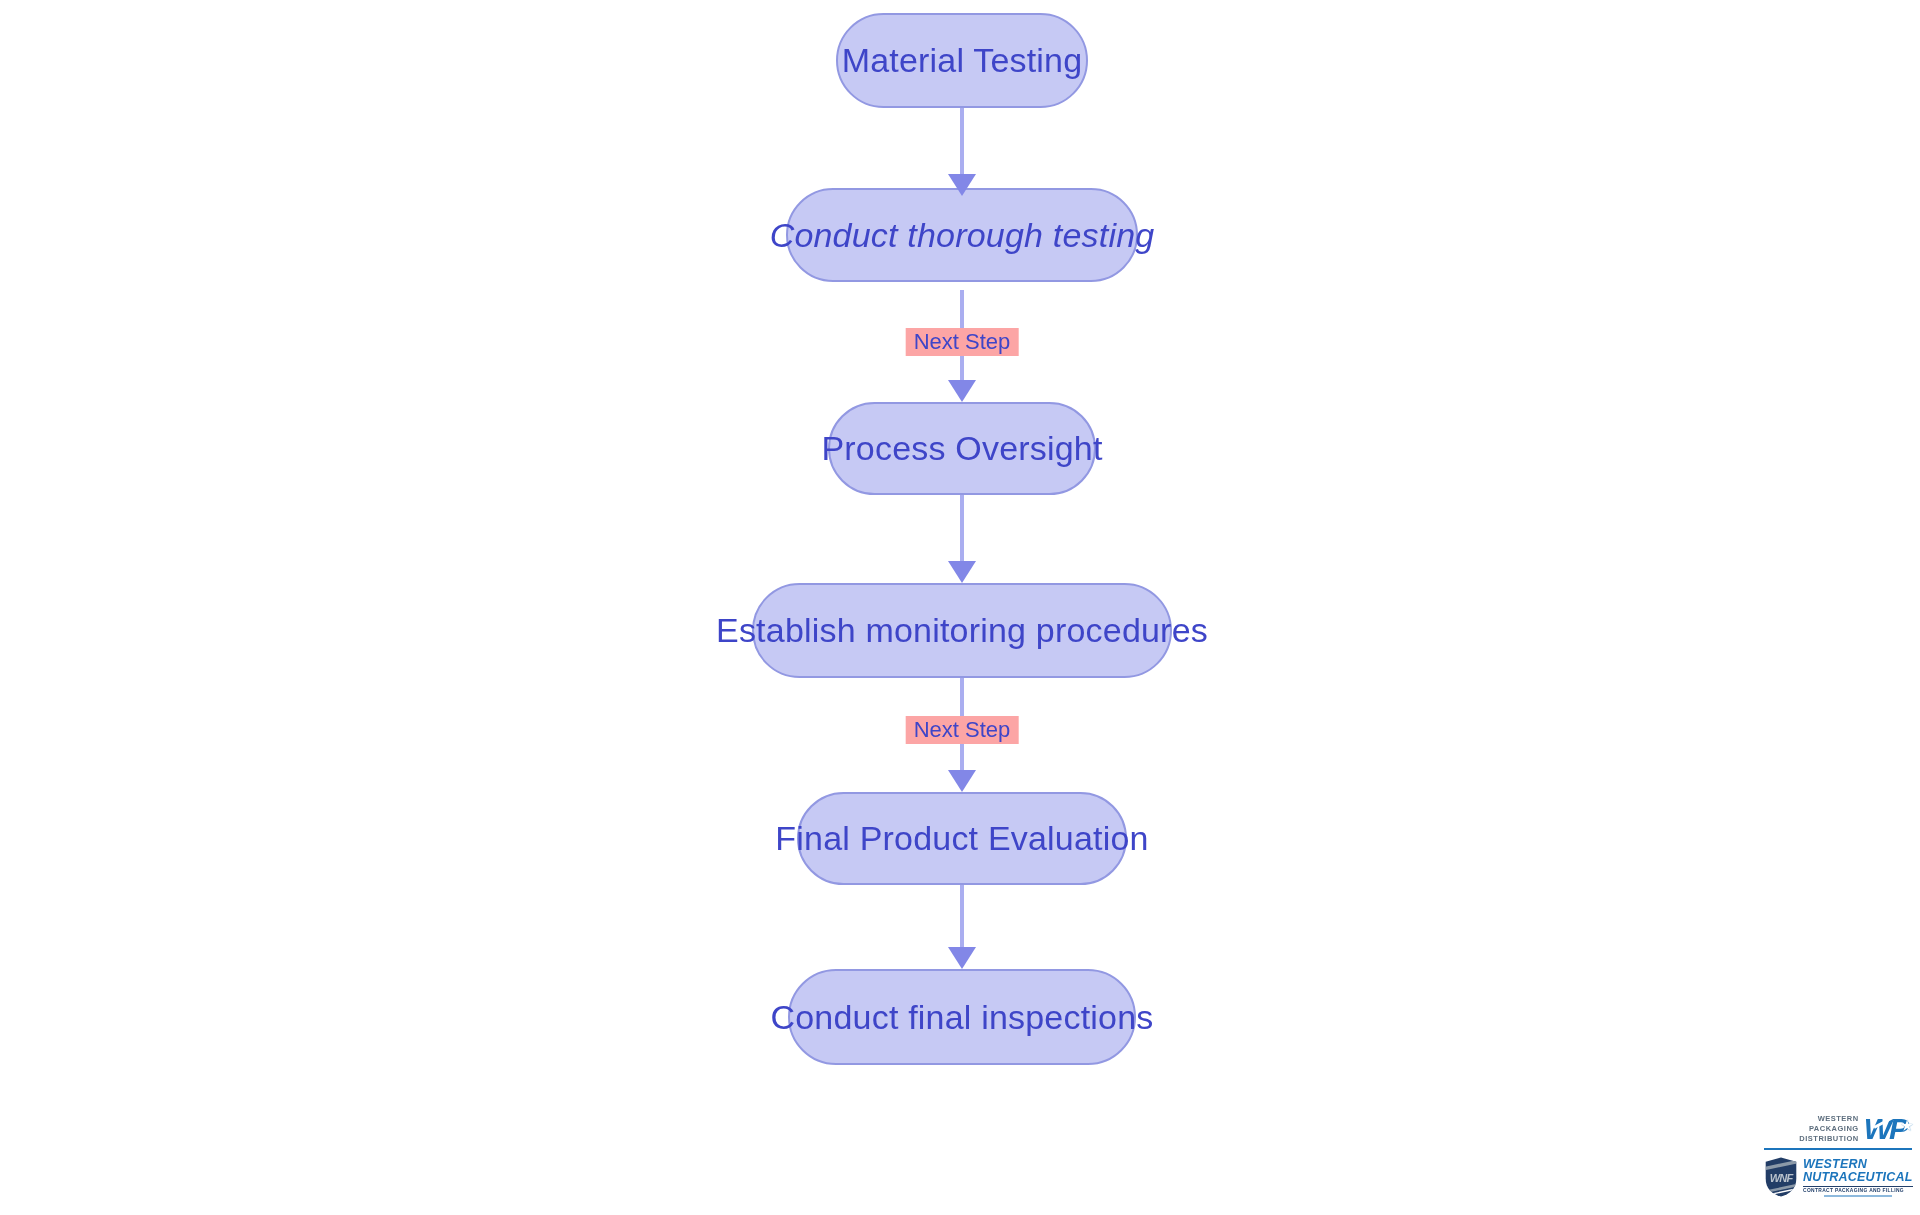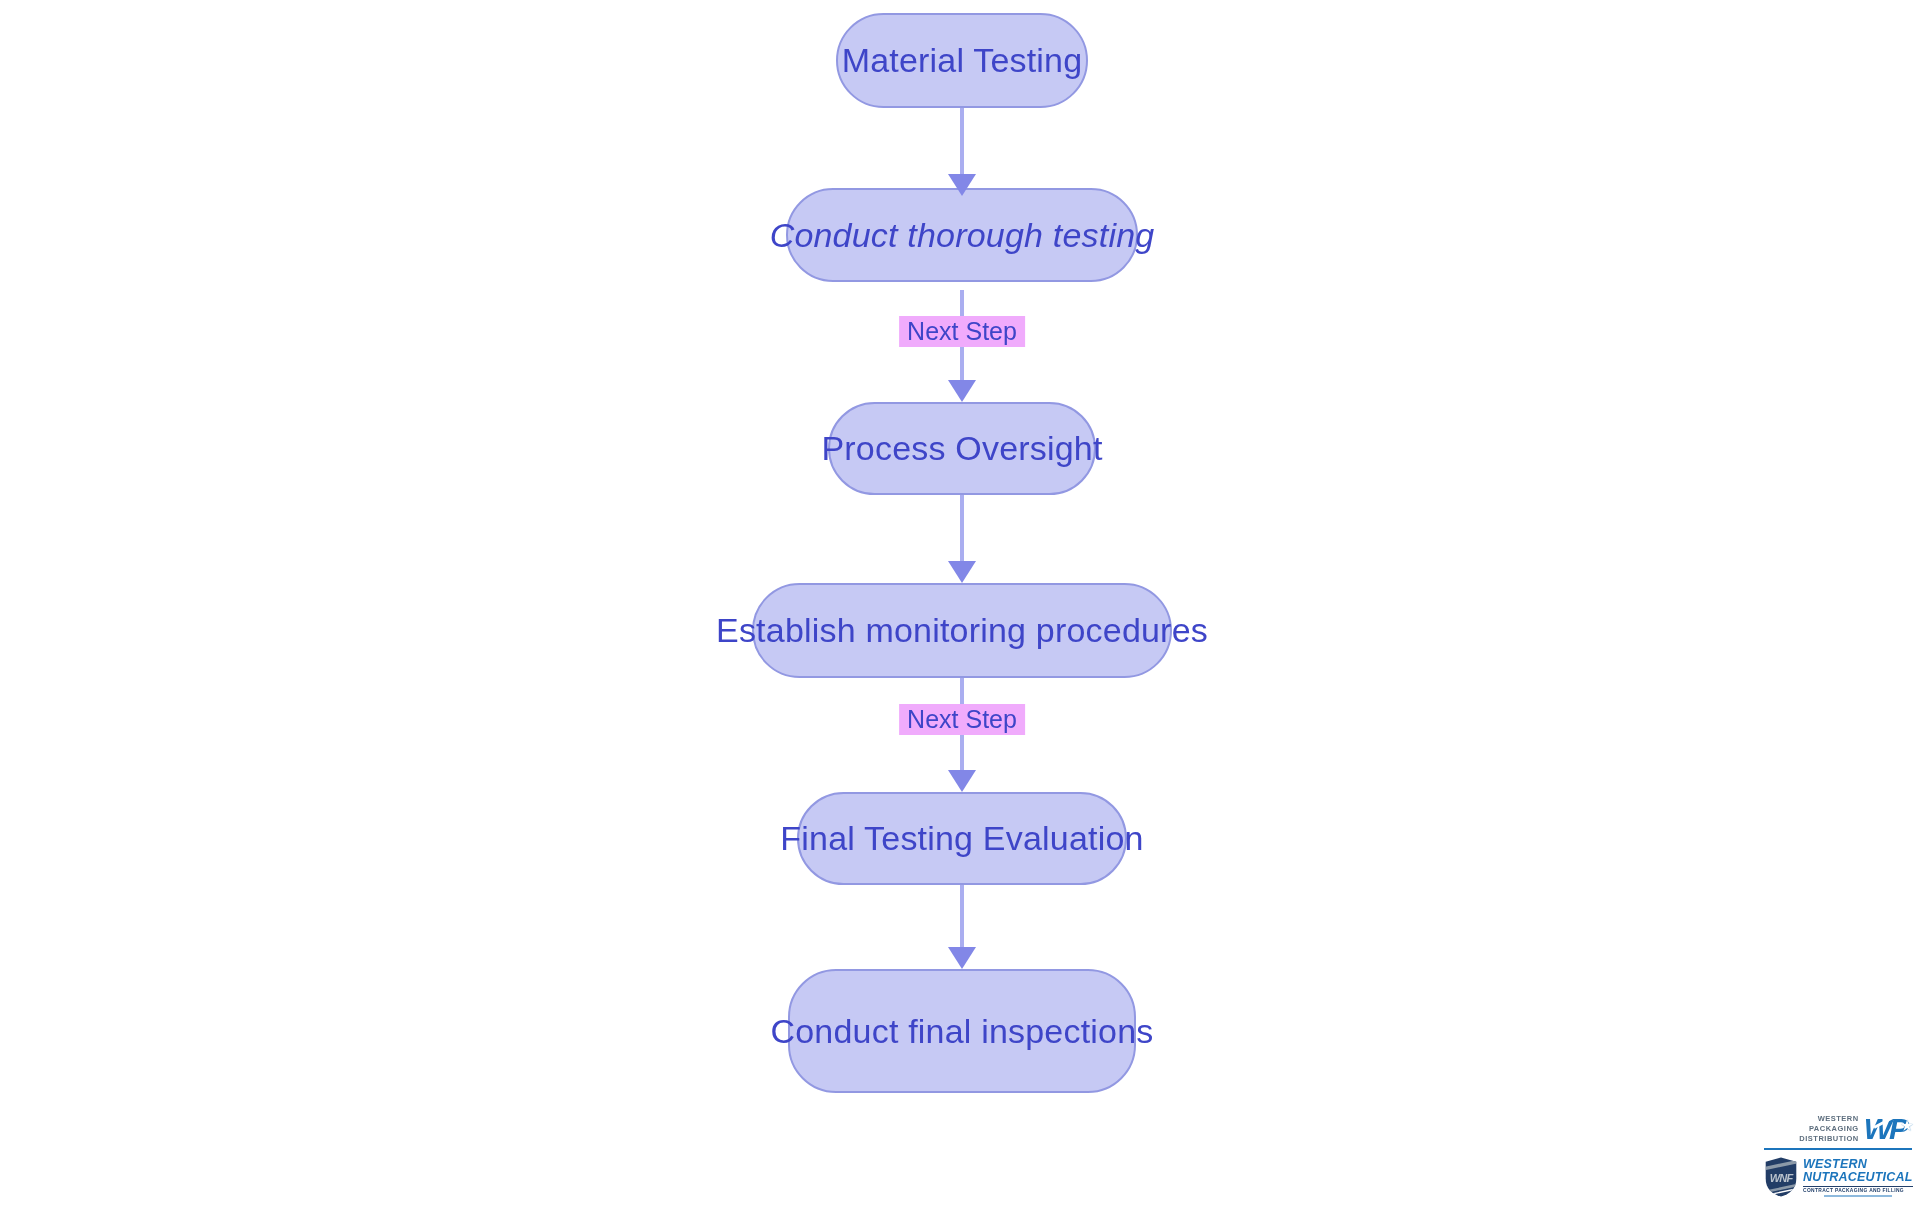--- a/index.html
+++ b/index.html
@@ -42,26 +42,26 @@
   .arrow .head {
     position: absolute;
     bottom: 0; left: 0;
     width: 0; height: 0;
     border-left: 14px solid transparent;
     border-right: 14px solid transparent;
     border-top: 22px solid var(--arrow-head, #8287e7);
   }
   .edge-label {
     position: absolute;
-    top: 26px;
+    top: 38px;
     left: 50%;
     transform: translateX(-50%);
-    background: #f0abfc;
+    background: #fca5a5;
     color: var(--edge-label-text, #3e45c8);
-    font-size: 25px;
+    font-size: 22px;
     padding: 1px 8px;
     white-space: nowrap;
   }
 
   
   .brand {
     position: absolute;
     left: 1764px;
     top: 1114px;
     width: 148px;
@@ -160,24 +160,24 @@
 
   <div class="node" style="left:828px; top:402px; width:268px; height:93px;">
     <span>Process Oversight</span>
   </div>
 
   <div class="node" style="left:752px; top:583px; width:420px; height:95px;">
     <span>Establish monitoring procedures</span>
   </div>
 
   <div class="node" style="left:797px; top:792px; width:330px; height:93px;">
-    <span>Final Testing Evaluation</span>
-  </div>
-
-  <div class="node" style="left:788px; top:969px; width:348px; height:124px;">
+    <span>Final Product Evaluation</span>
+  </div>
+
+  <div class="node" style="left:788px; top:969px; width:348px; height:96px;">
     <span>Conduct final inspections</span>
   </div>
 
   <div class="arrow" style="left:948px; top:108px; height:88px;">
     <div class="line"></div>
     <div class="head"></div>
   </div>
 
   <div class="arrow" style="left:948px; top:290px; height:112px;">
     <div class="line"></div>

